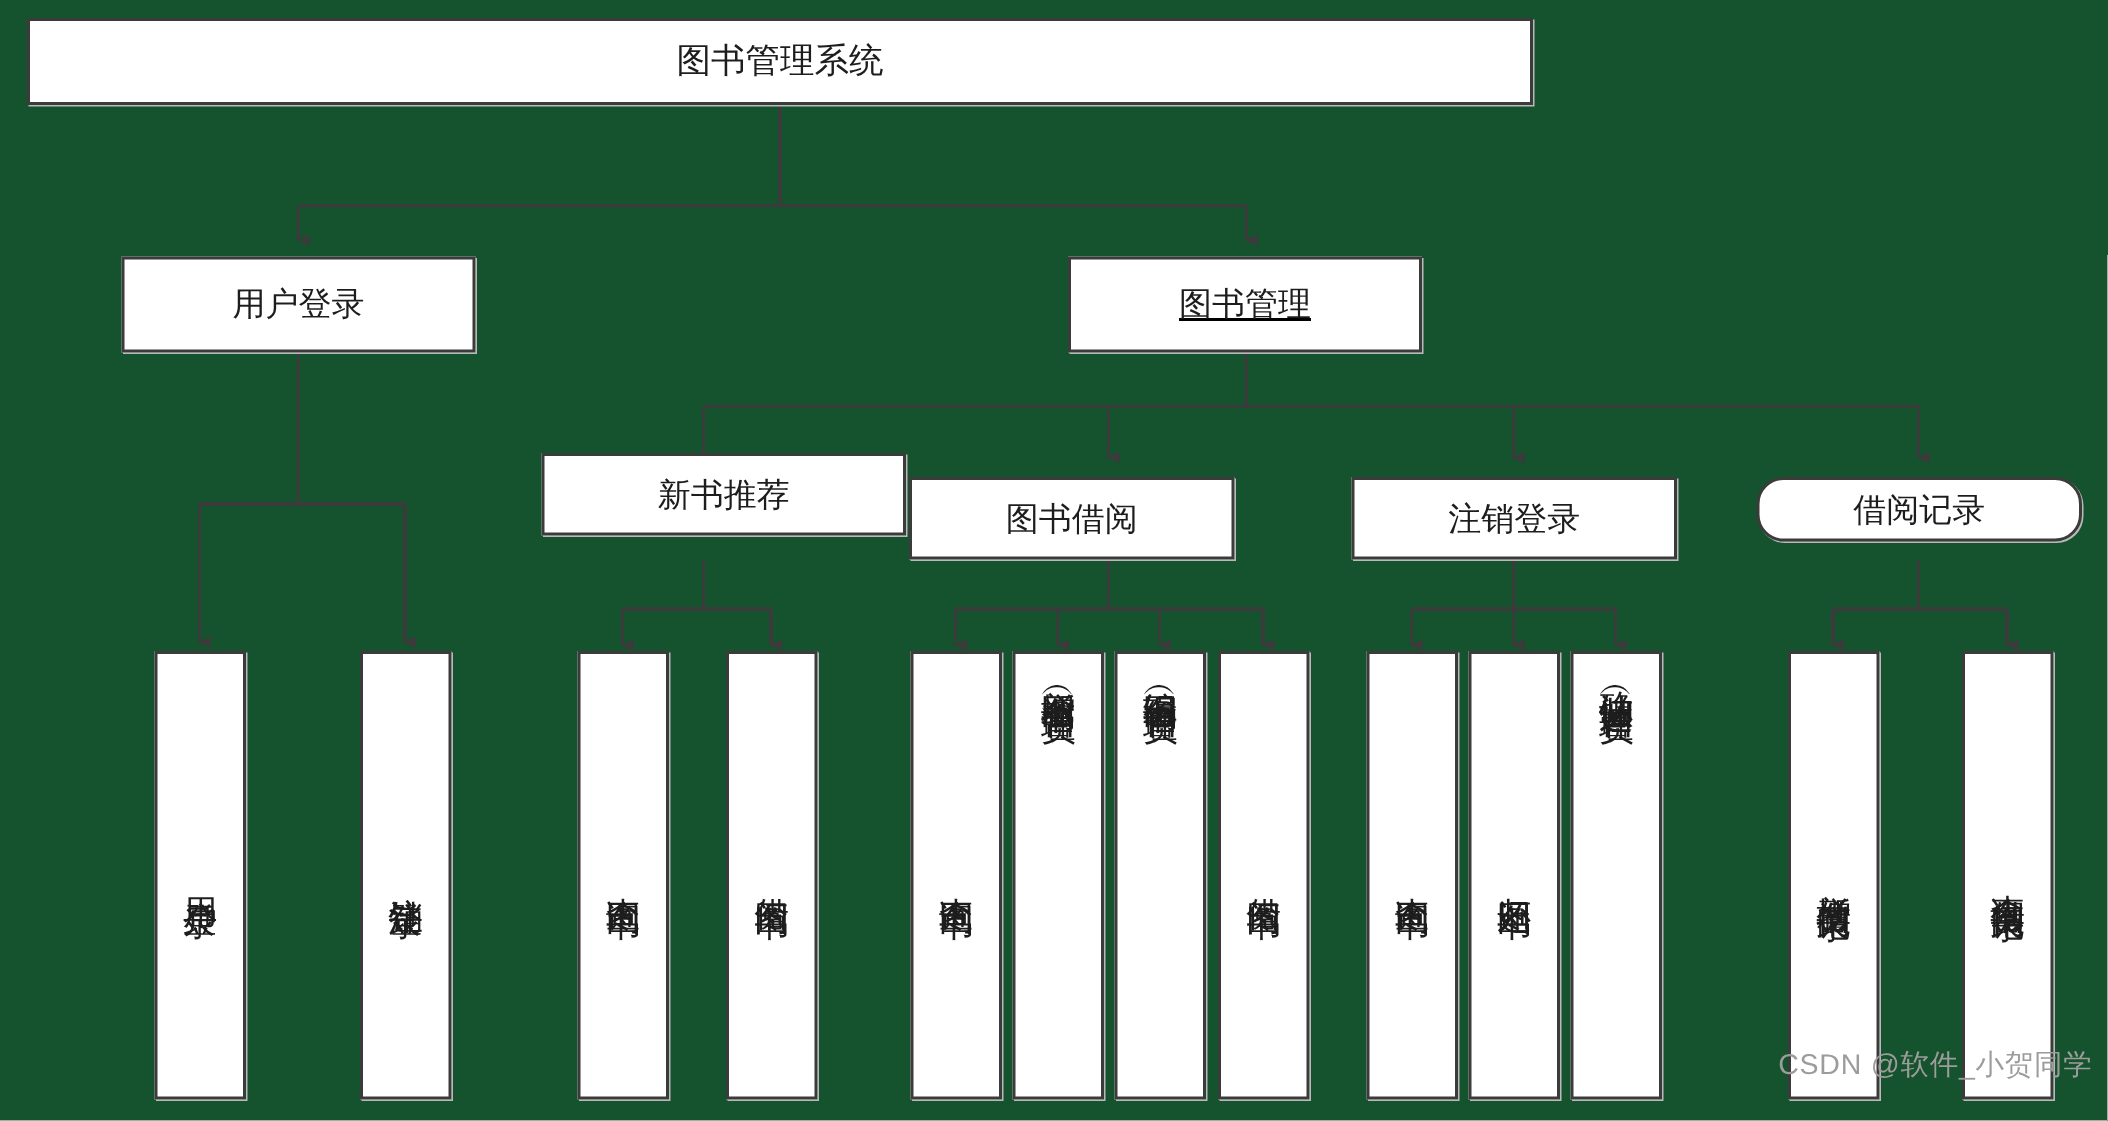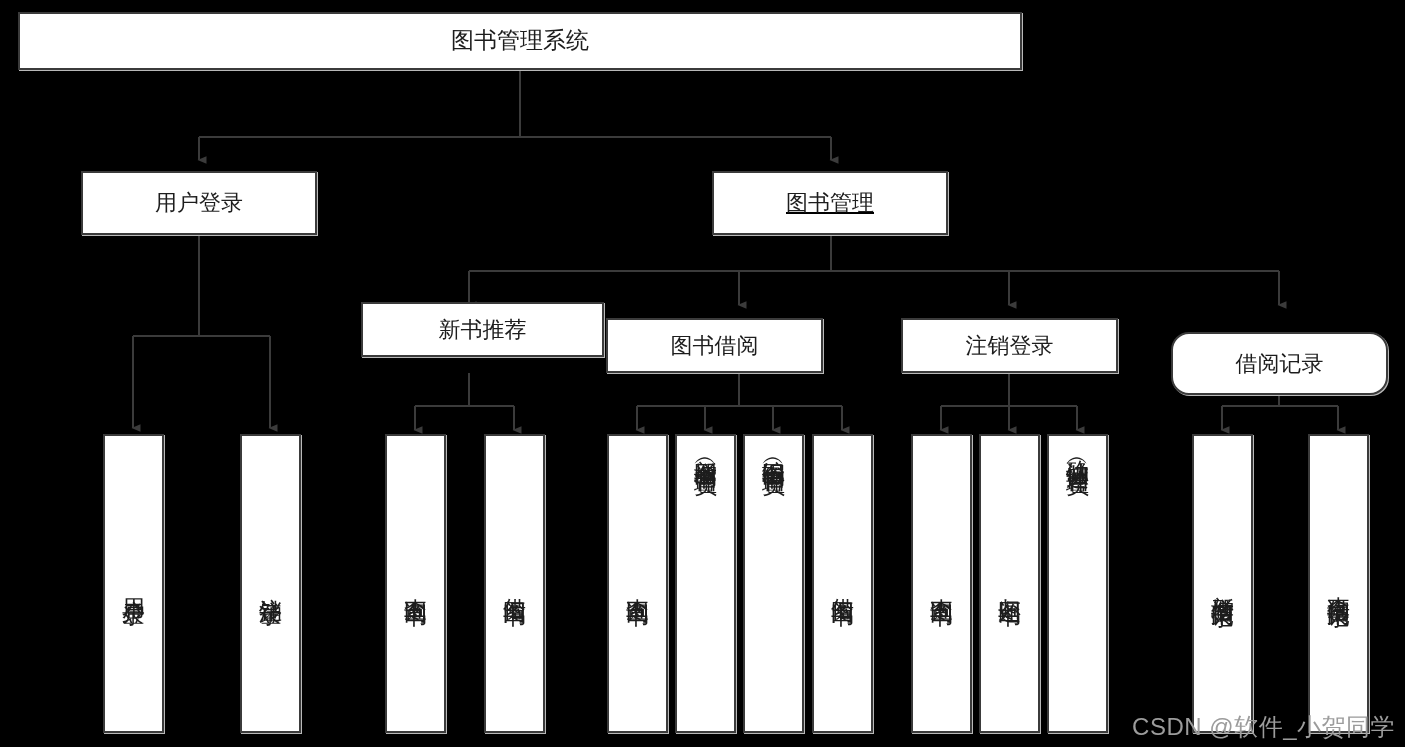--- a/index.html
+++ b/index.html
@@ -8,21 +8,21 @@
     padding: 0;
     background: #ffffff;
   }
   body {
     font-family: "Liberation Sans", "DejaVu Sans", sans-serif;
   }
   #canvas {
     position: relative;
     width: 1405px;
     height: 747px;
-    background: #000000;
+    background: #14532d;
     overflow: hidden;
   }
   svg#edges {
     position: absolute;
     left: 0;
     top: 0;
     width: 1405px;
     height: 747px;
     pointer-events: none;
   }
@@ -59,22 +59,22 @@
   .node.leaf .lbl {
     writing-mode: vertical-rl;
     text-orientation: upright;
     font-size: 23px;
     letter-spacing: 2px;
     line-height: 1.0;
   }
   #watermark {
     position: absolute;
     right: 10px;
-    bottom: 4px;
-    font-size: 24px;
+    bottom: 24px;
+    font-size: 19px;
     color: #9c9c9c;
     letter-spacing: 0.5px;
     z-index: 5;
     white-space: pre;
   }
 </style>
 </head>
 <body>
 
 <div id="canvas">
@@ -146,21 +146,21 @@
   </div>
 
   <div class="node lvl3" style="left:606px; top:318px; width:217px; height:55px;">
     <span class="lbl">图书借阅</span>
   </div>
 
   <div class="node lvl3" style="left:901px; top:318px; width:217px; height:55px;">
     <span class="lbl">注销登录</span>
   </div>
 
-  <div class="node lvl3" style="left:1171px; top:332px; width:217px; height:63px;border-radius:18px;">
+  <div class="node lvl3" style="left:1171px; top:318px; width:217px; height:43px;border-radius:18px;">
     <span class="lbl">借阅记录</span>
   </div>
 
   <div class="node leaf" style="left:103px; top:434px; width:61px; height:299px;">
     <span class="lbl">用户登录</span>
   </div>
   <div class="node leaf" style="left:240px; top:434px; width:61px; height:299px;">
     <span class="lbl">注销登录</span>
   </div>
 

